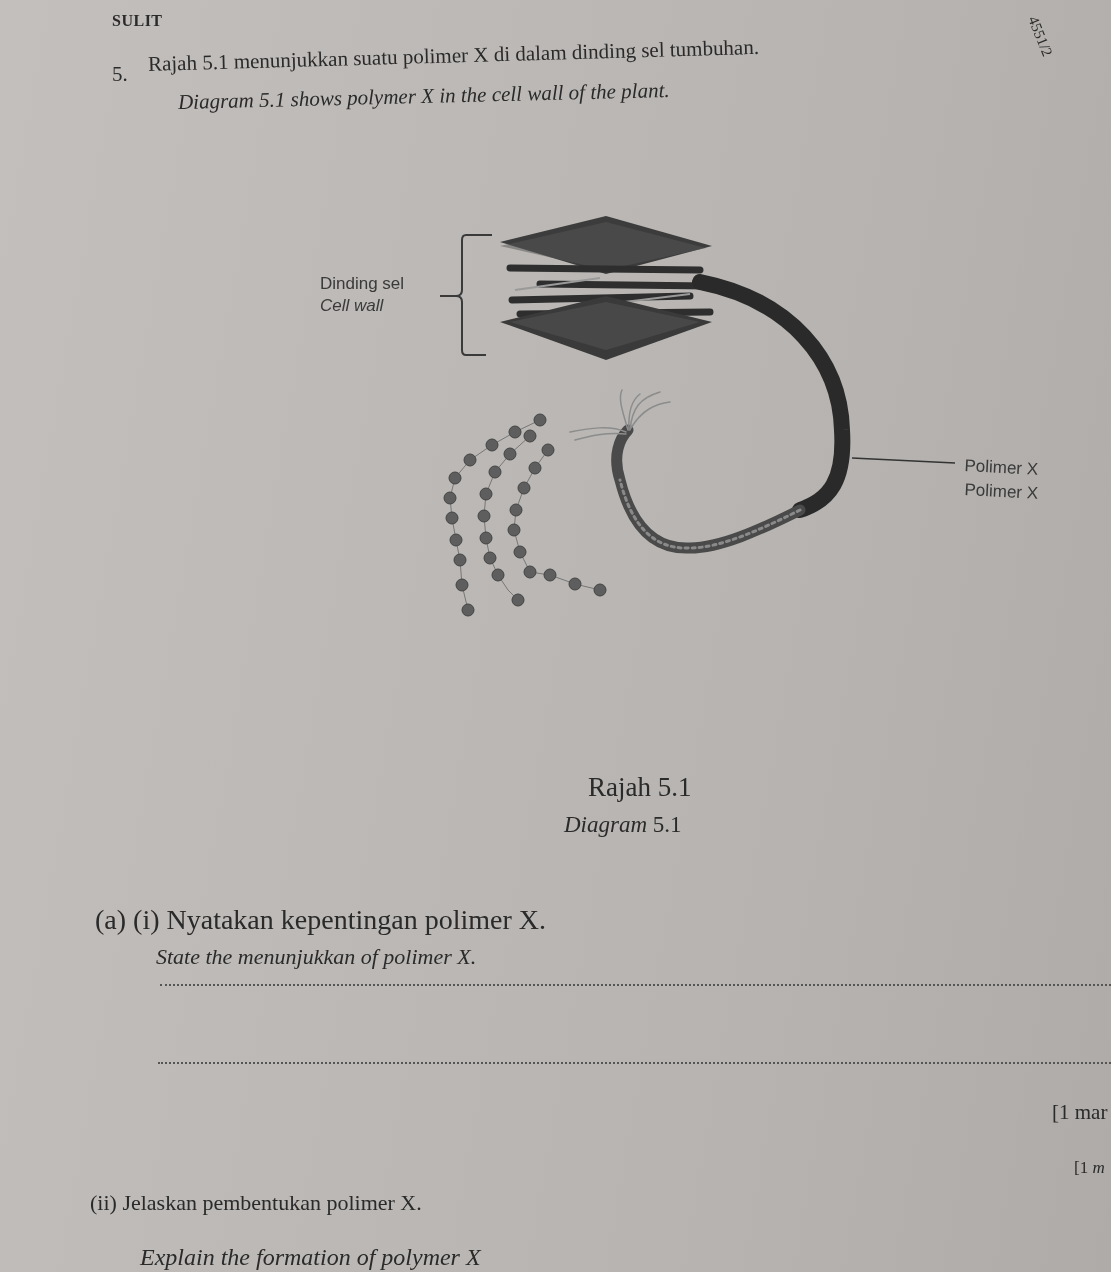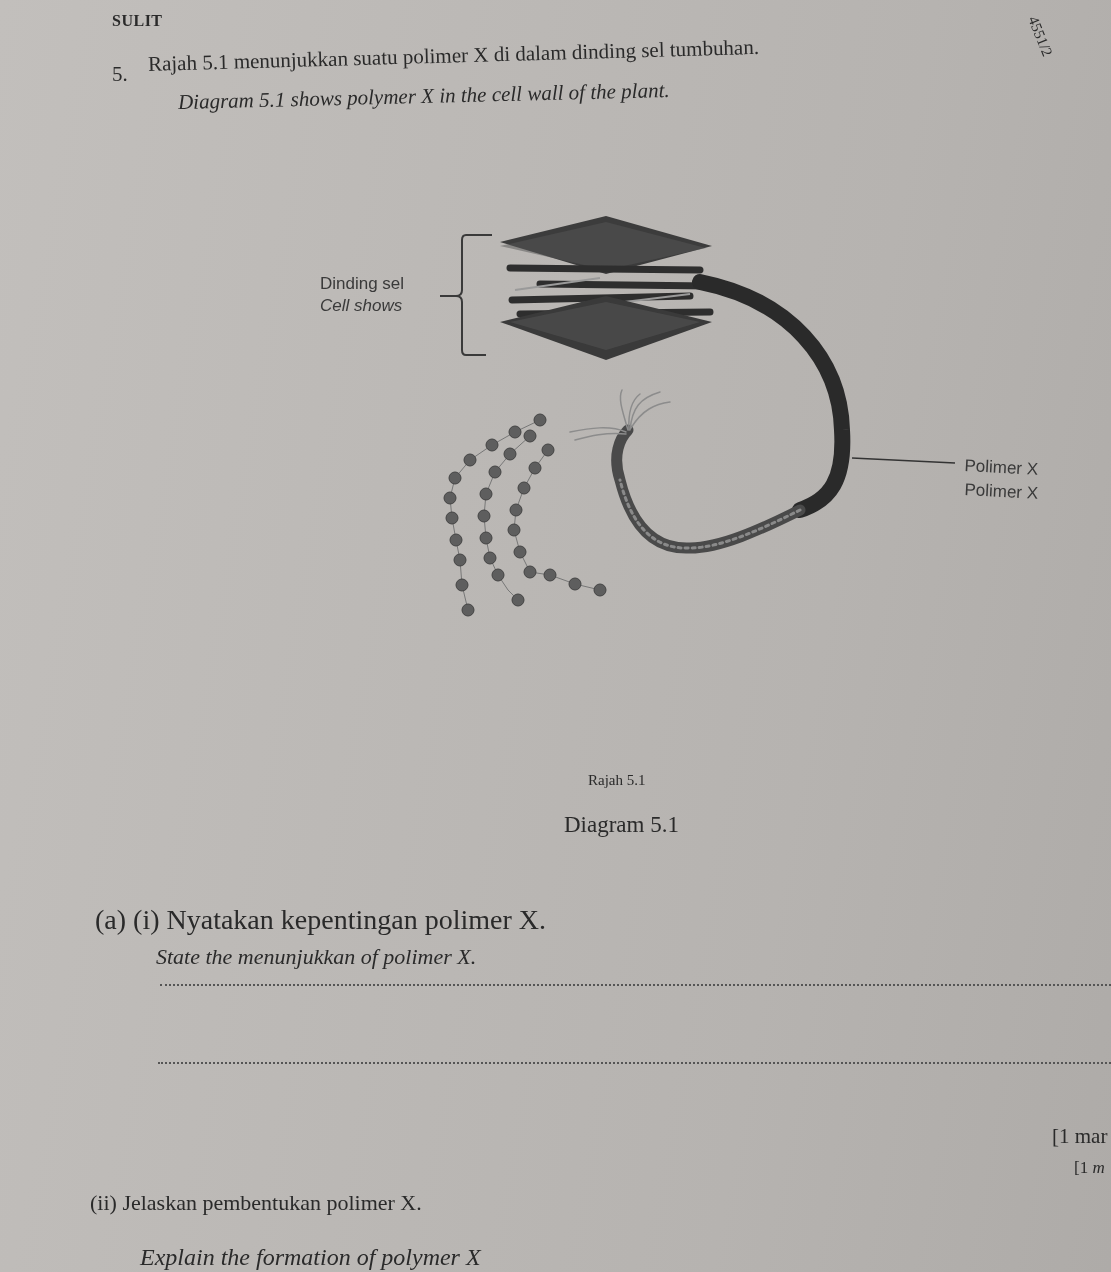--- a/index.html
+++ b/index.html
@@ -13,29 +13,29 @@
   .header-sulit { left:112px; top:12px; font-weight:bold; font-size:16px; letter-spacing:0.5px; }
   .header-code { left:1040px; top:14px; font-size:15px; transform:rotate(68deg); transform-origin:left top; white-space:nowrap; }
   .q-num { left:112px; top:62px; font-size:21px; }
   .q-ms { left:148px; top:52px; font-size:21px; transform:rotate(-1.6deg); transform-origin:left center; white-space:nowrap; }
   .q-en { left:178px; top:90px; font-size:21px; font-style:italic; transform:rotate(-1.4deg); transform-origin:left center; white-space:nowrap; }
   .label-sans { font-family:"Liberation Sans","DejaVu Sans",sans-serif; font-size:17px; color:#3a3a3a; }
   .cw-ms { left:308px; top:274px;margin-left:12px; }
   .cw-en { left:320px; top:296px; font-style:italic; }
   .px-ms { left:965px; top:456px; transform:rotate(3deg); transform-origin:left top; }
   .px-en { left:965px; top:480px; transform:rotate(3deg); transform-origin:left top; }
-  .cap-ms { left:588px; top:772px; font-size:15px; }
+  .cap-ms { left:588px; top:772px; font-size:27px; }
   .cap-en { left:564px; top:812px; font-size:23px; }
-  .cap-en .it { }
+  .cap-en .it { font-style:italic; }
   .a-i-ms { left:95px; top:904px; font-size:28px; }
   .a-i-en { left:156px; top:944px; font-size:22px; font-style:italic; }
   .answer-line { height:0; border-top:2px dotted #555; }
   .line1 { left:160px; top:984px; width:951px; }
   .line2 { left:158px; top:1062px; width:953px; }
-  .mark1 { left:1052px; top:1100px; font-size:21px; white-space:nowrap;margin-top:24px; }
+  .mark1 { left:1052px; top:1100px; font-size:21px; white-space:nowrap; }
   .mark2 { left:1074px; top:1158px; font-size:17px; white-space:nowrap; }
   .mark2 .it { font-style:italic; }
   .a-ii-ms { left:90px; top:1190px; font-size:22px;text-align:center; }
   .a-ii-en { left:140px; top:1244px; font-size:24px; font-style:italic; }
   svg.diagram { position:absolute; left:0; top:0; }
 </style>
 </head>
 <body>
 
 <div class="abs header-sulit">SULIT</div>
@@ -116,21 +116,21 @@
       <circle cx="514" cy="530" r="6"></circle>
       <circle cx="520" cy="552" r="6"></circle>
     <circle cx="530" cy="572" r="6"></circle>
       <circle cx="550" cy="575" r="6"></circle>
       <circle cx="575" cy="584" r="6"></circle>
     <circle cx="600" cy="590" r="6"></circle>
   </g>
 </svg>
 
 <div class="abs label-sans cw-ms">Dinding sel</div>
-<div class="abs label-sans cw-en">Cell shows</div>
+<div class="abs label-sans cw-en">Cell wall</div>
 <div class="abs label-sans px-ms">Polimer X</div>
 <div class="abs label-sans px-en">Polimer X</div>
 
 <div class="abs cap-ms">Rajah 5.1</div>
 <div class="abs cap-en">
   <span class="it">Diagram</span>
   <span>5.1</span>
 </div>
 
 <div class="abs a-i-ms">(a) (i) Nyatakan kepentingan  polimer X.</div>

